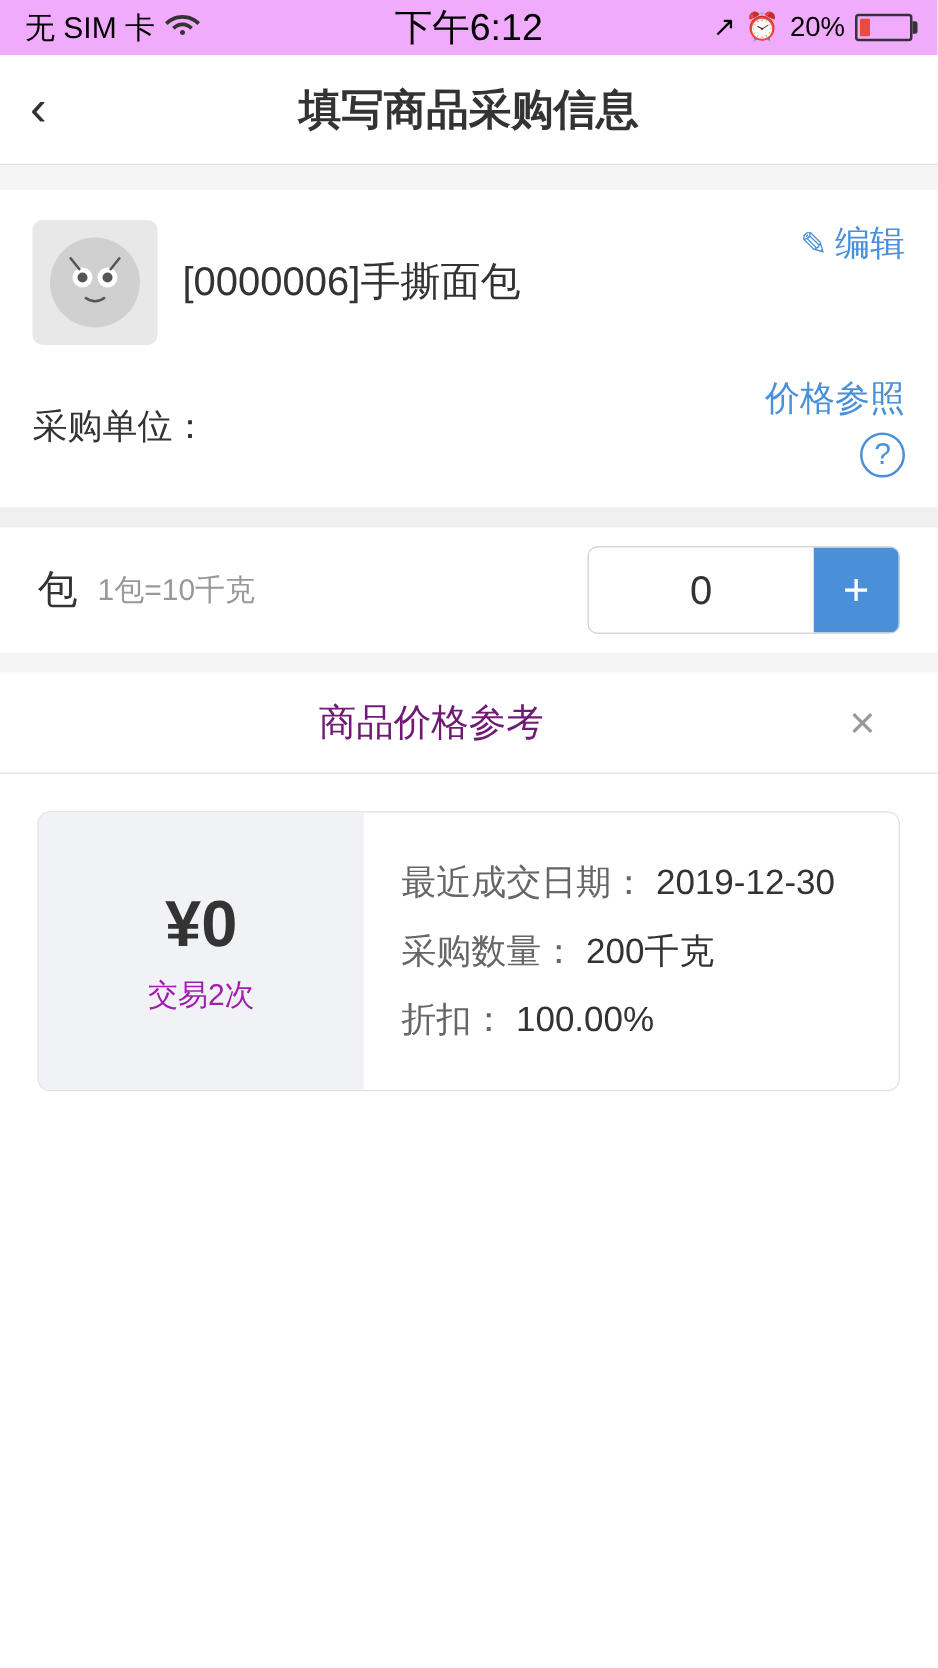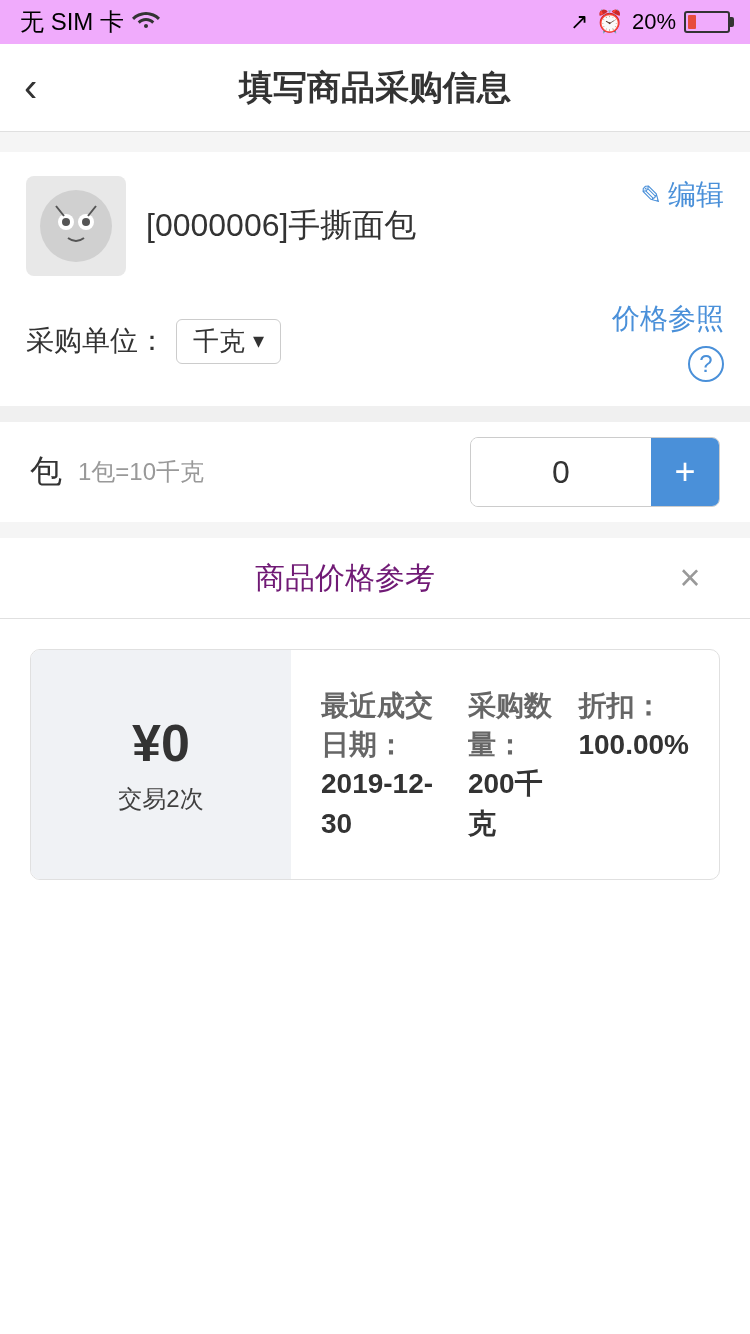--- a/index.html
+++ b/index.html
@@ -316,29 +316,29 @@
       padding: 40px 20px;
       flex-shrink: 0;
     }
     .history-price {
       font-size: 52px;
       color: #333;
       font-weight: 600;
     }
     .history-count {
       font-size: 24px;
-      color: #404040;
+      color: #a21caf;
       margin-top: 10px;
     }
     .history-right {
       flex: 1;
       padding: 36px 30px;
       display: flex;
+      flex-direction: column;
       gap: 16px;
-      font-weight: bold;
     }
     .history-detail-row {
       font-size: 28px;
       color: #333;
       line-height: 1.4;
     }
     .detail-label {
       color: #666;
     }
   </style>
@@ -349,20 +349,21 @@
   <div class="status-left">
     <span>无 SIM 卡</span>
     <span>
       <svg width="28" height="22" viewBox="0 0 28 22" fill="none">
         <path d="M14 16c-1.1 0-2 .9-2 2s.9 2 2 2 2-.9 2-2-.9-2-2-2z" fill="#333"></path>
         <path d="M14 10c-3.3 0-6.2 1.4-8.3 3.6l2.1 2.1c1.5-1.6 3.7-2.7 6.2-2.7s4.7 1.1 6.2 2.7l2.1-2.1C20.2 11.4 17.3 10 14 10z" fill="#333"></path>
         <path d="M14 4C8.5 4 3.5 6.2 0 9.8l2.1 2.1C4.7 9.4 9.1 7 14 7s9.3 2.4 11.9 4.9L28 9.8C24.5 6.2 19.5 4 14 4z" fill="#333"></path>
       </svg>
     </span>
   </div>
+  <div class="status-center">下午6:12</div>
   <div class="status-right">
     <span style="font-size:22px;">↗</span>
     <span style="font-size:22px;">⏰</span>
     <span>20%</span>
     <span class="battery">
       <span class="battery-fill"></span>
     </span>
   </div>
 </div>
 
@@ -390,24 +391,20 @@
     </div>
     <div class="edit-btn">
       <span class="edit-icon">✎</span>
       <span>编辑</span>
     </div>
   </div>
 
   <div class="product-unit-row">
     <div style="display:flex;align-items:center;">
       <span class="unit-label">采购单位：</span>
-      <div class="unit-select">
-        <span>千克</span>
-        <span class="unit-arrow">▾</span>
-      </div>
     </div>
     <div class="price-ref">
       <span>价格参照</span>
       <div class="price-ref-icon">?</div>
     </div>
   </div>
 </div>
 
 <div class="section-divider"></div>
 

